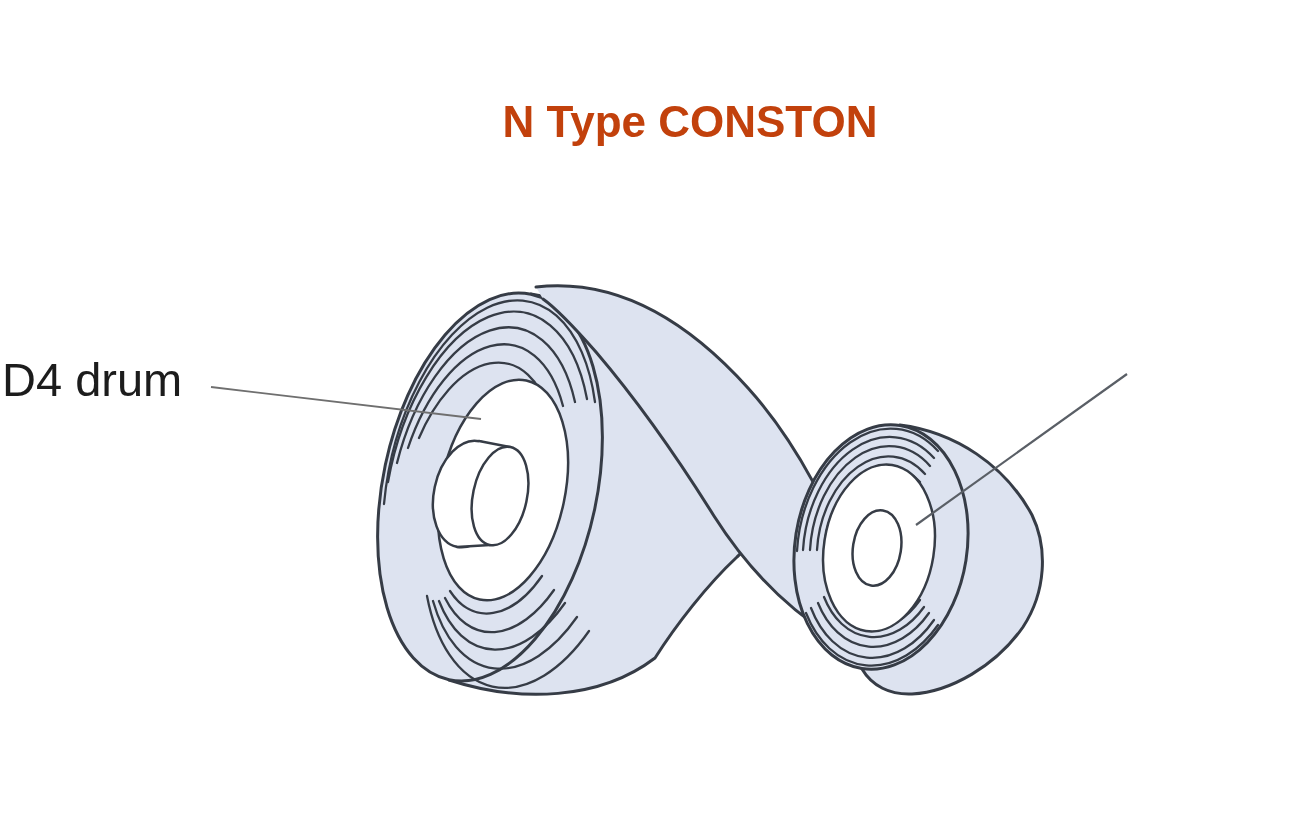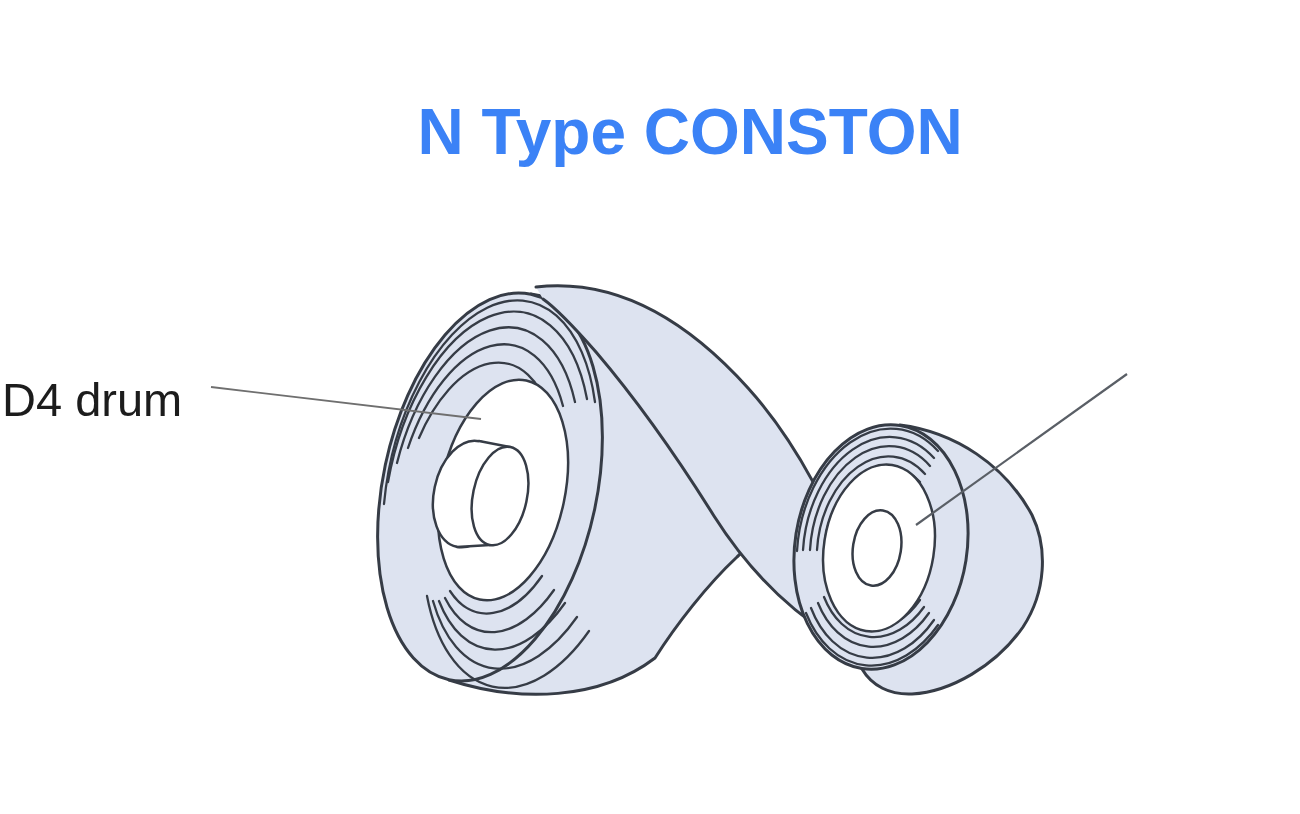--- a/index.html
+++ b/index.html
@@ -11,35 +11,35 @@
     overflow: hidden;
     font-family: "Liberation Sans", sans-serif;
   }
   .drawing { position: absolute; left: 0; top: 0; }
   .title {
     position: absolute;
     left: 80px;
     width: 1220px;
     top: 100px;
     text-align: center;
-    font-size: 64px;
+    font-size: 44px;
     font-weight: 700;
-    color: #3b82f6;
+    color: #c2410c;
     letter-spacing: 0px;
     line-height: 1;
   }
   .label {
     position: absolute;
     font-size: 47px;
     font-weight: 400;
     color: #1c1c1c;
     line-height: 1;
     white-space: nowrap;
   }
-  .label-d4 { left: 2px;  top: 376px; }
+  .label-d4 { left: 2px;  top: 356px; }
   .label-d3 { left: 1104px; top: 331px; }
 
   
   .outline   { fill: none; stroke: #363c46; stroke-width: 3;   stroke-linecap: round; }
   .outline25 { fill: none; stroke: #363c46; stroke-width: 2.5; stroke-linecap: round; }
   .arc       { fill: none; stroke: #363c46; stroke-width: 2.3; stroke-linecap: round; }
   .blue      { fill: #dde3f0; }
   .blue-edged{ fill: #dde3f0; stroke: #363c46; stroke-width: 3; }
   .white     { fill: #ffffff; }
   .white-edged { fill: #ffffff; stroke: #363c46; stroke-width: 2.5; }

